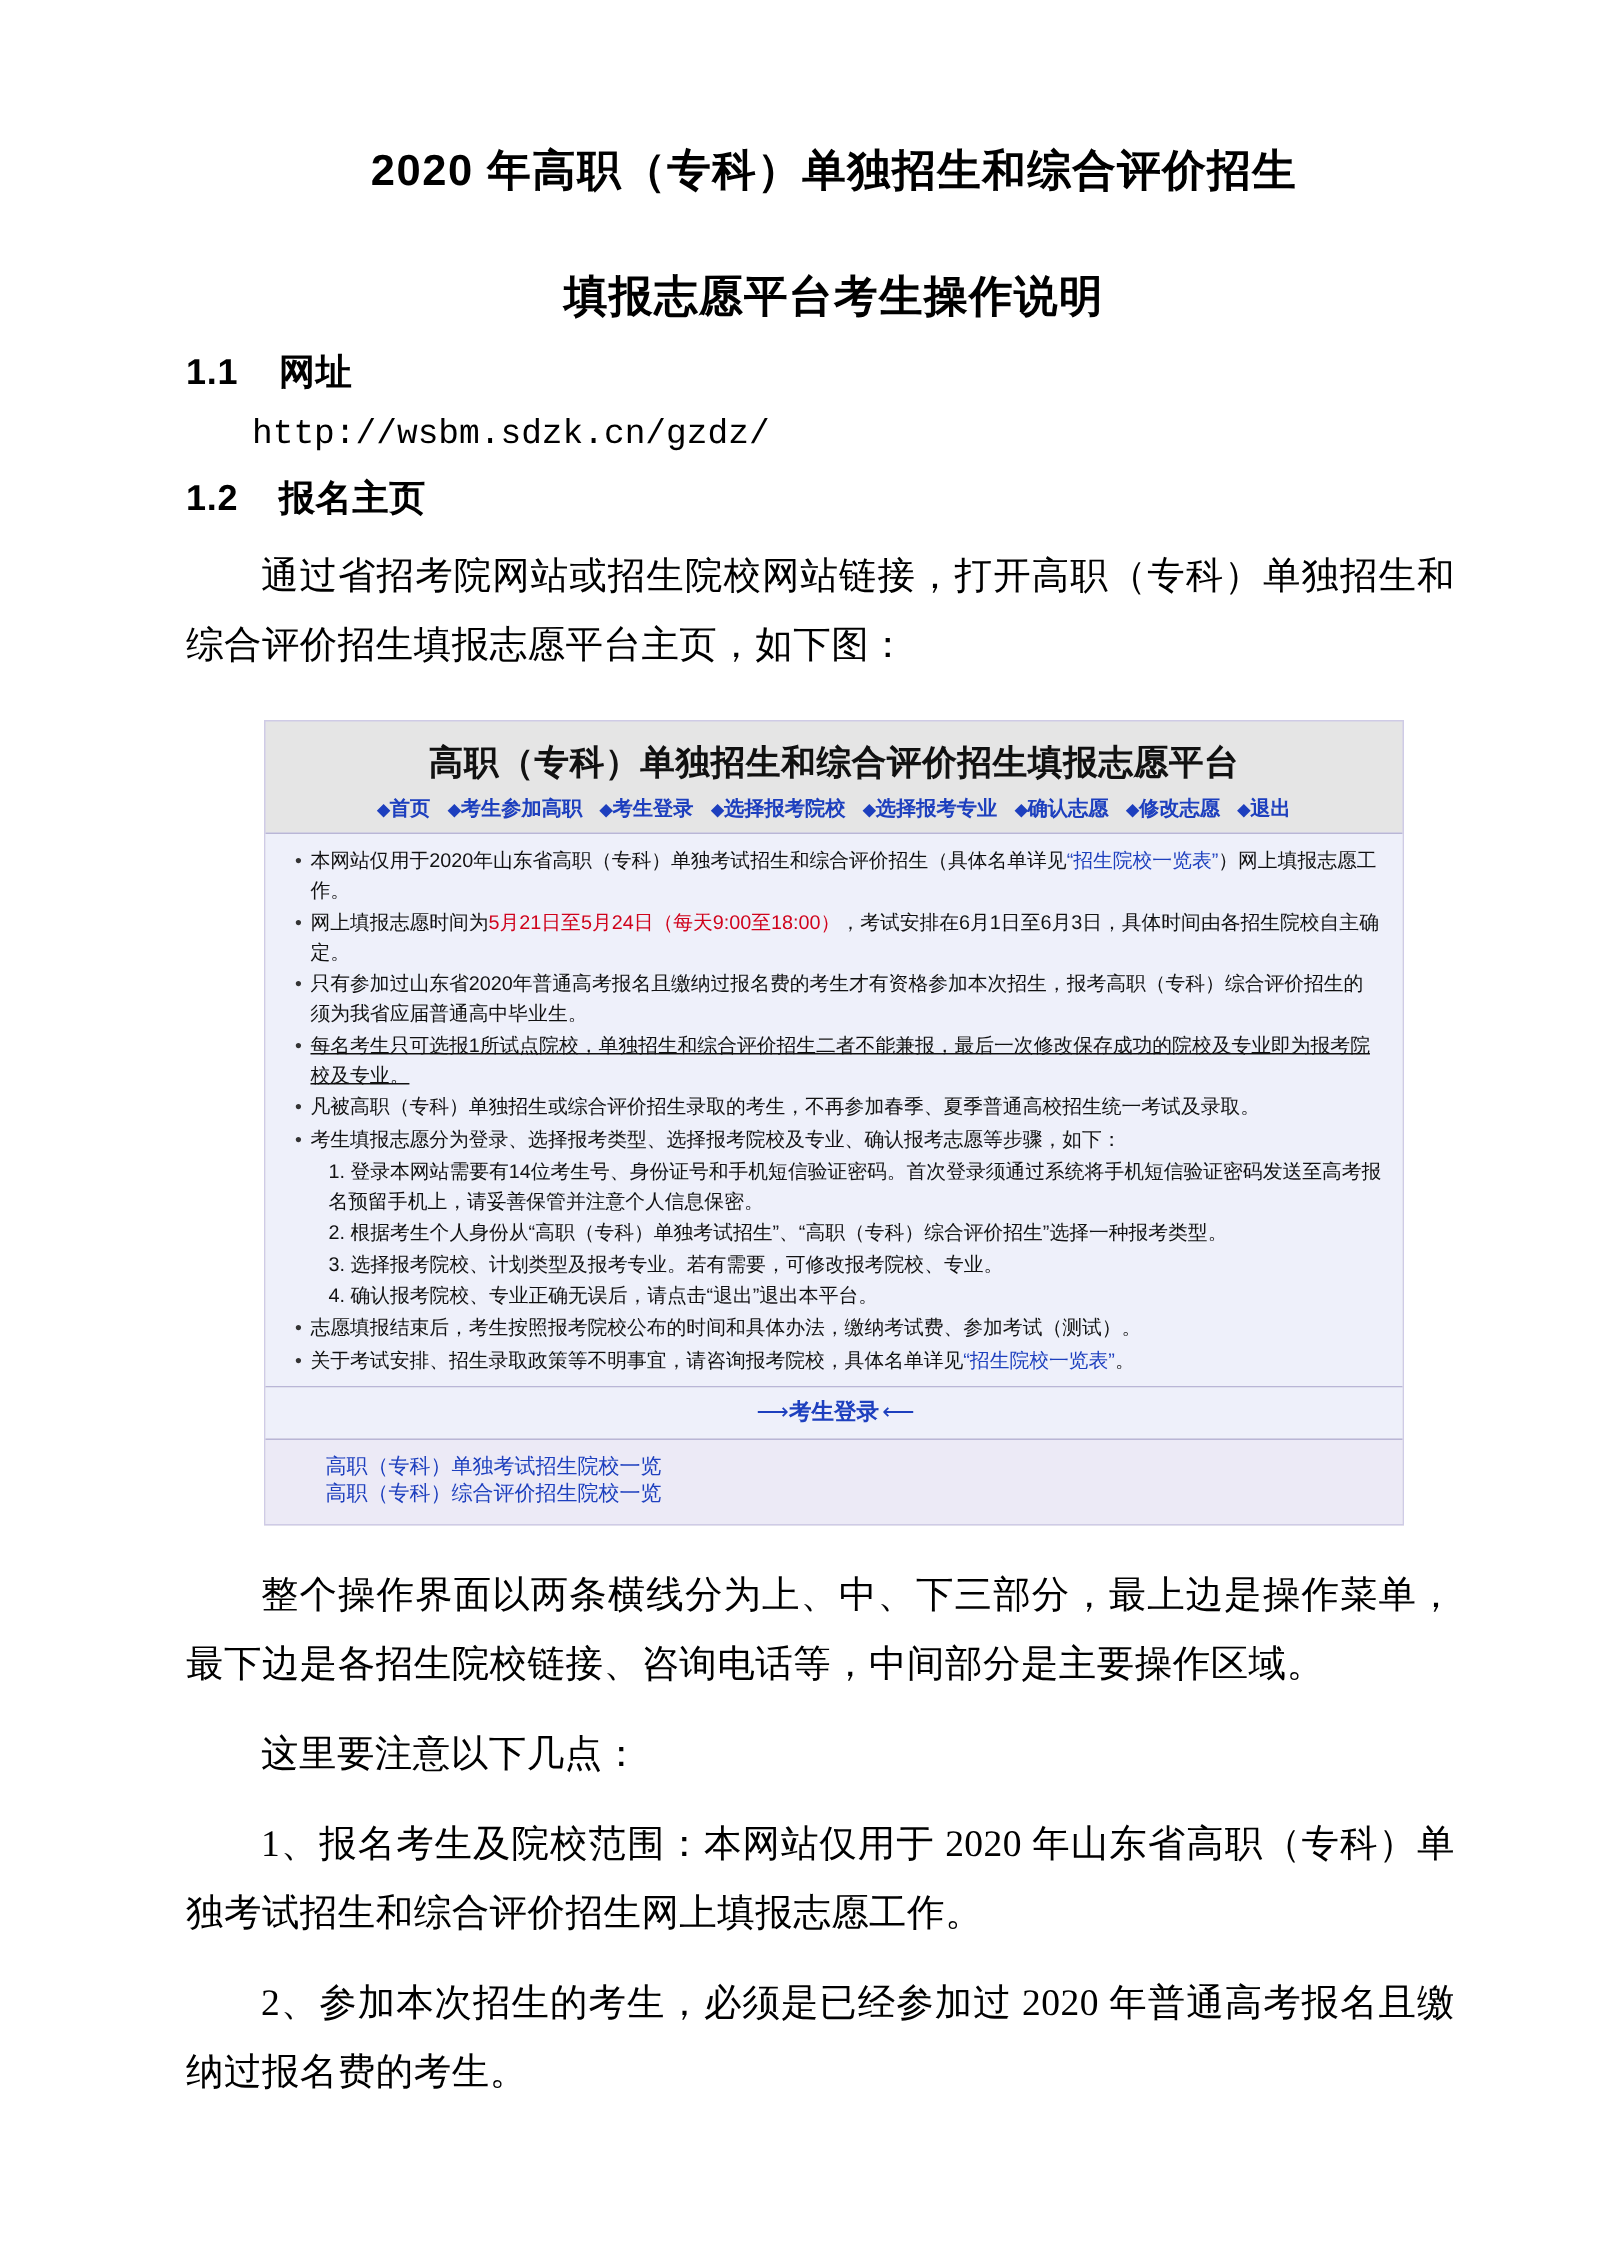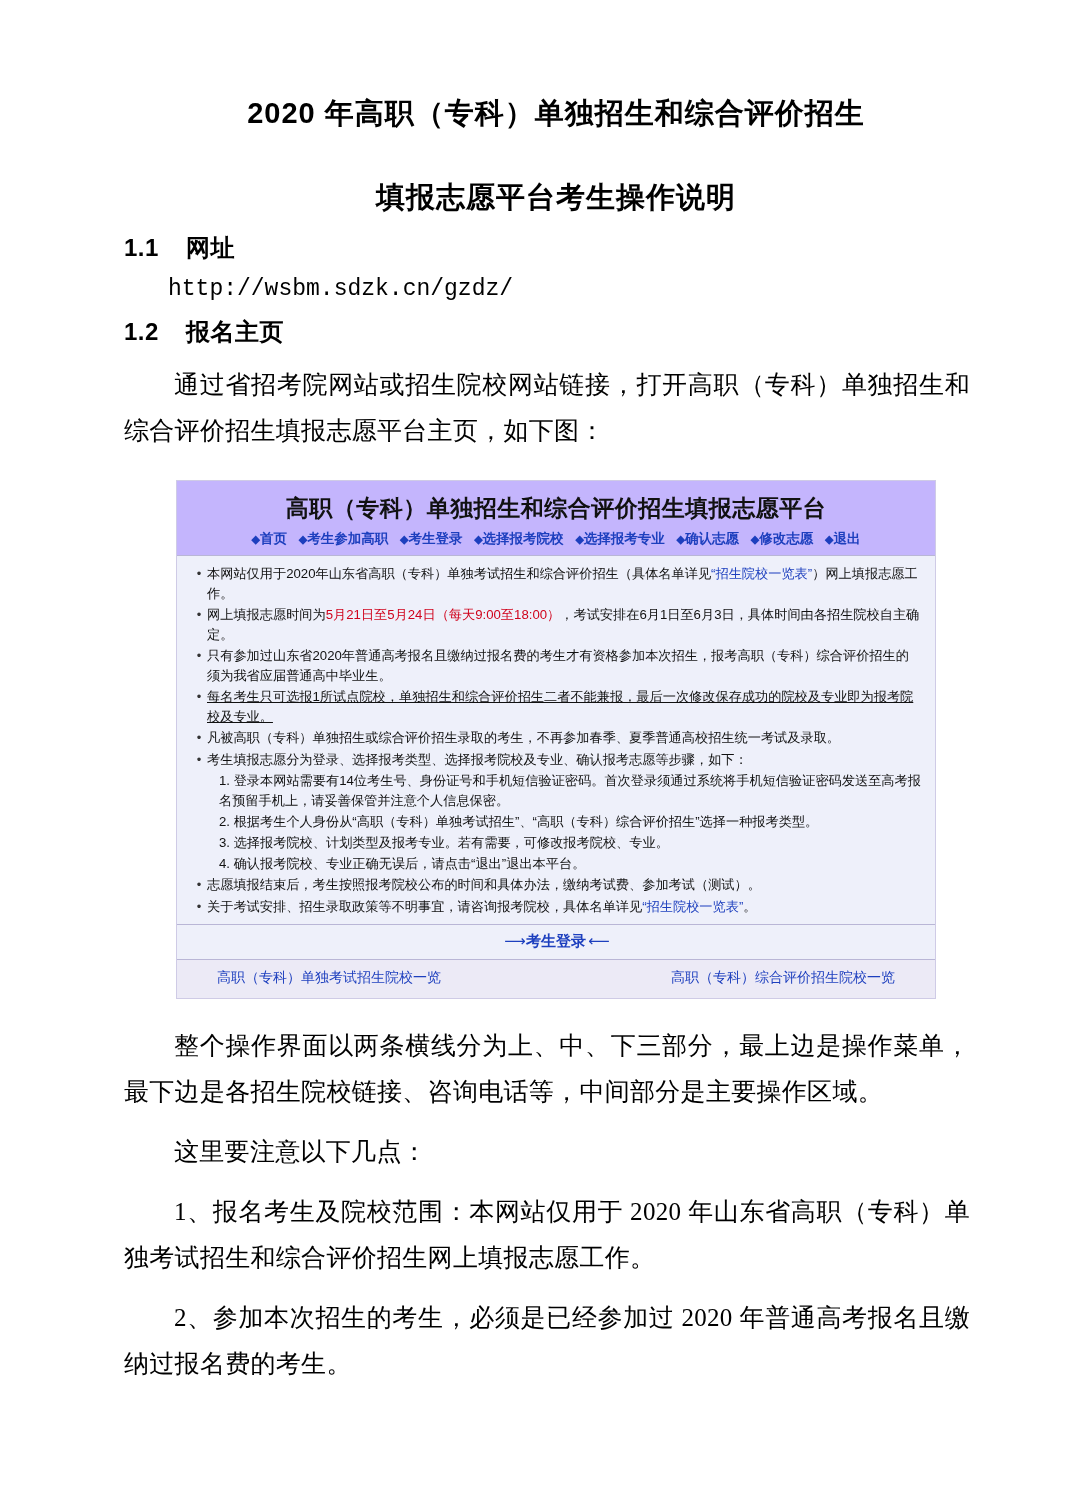--- a/index.html
+++ b/index.html
@@ -53,21 +53,21 @@
     margin:12px 0 0 152px;
     letter-spacing:0px;
   }
 
   .para { margin-top:14px; }
 
   
   .figure {
     width:760px;
     margin:26px auto 0 auto;
-    background:#c4b5fd;
+    background:#e5e5e5;
     border:1px solid #cfcbe6;
     box-sizing:border-box;
     font-family:"Liberation Sans", sans-serif;
     position:relative;
   }
   .fig-title {
     text-align:center;
     font-weight:bold;
     font-size:23px;
     color:#111111;
@@ -126,20 +126,21 @@
   .fig-login .arr { color:#1d3fbe; font-weight:normal; letter-spacing:-2px; }
 
   .fig-foot {
     display:flex;
     justify-content:space-between;
     border-top:1px solid #b9b6d6;
     padding:9px 40px 11px 40px;
     font-size:14px;
     color:#1d3fbe;
     background:#eceaf6;
+    flex-direction:column;
   }
 
   .after-fig { margin-top:24px; }
 </style>
 </head>
 <body>
 
 <div class="page">
 
   <div class="doc-title title-1">2020 年高职（专科）单独招生和综合评价招生</div>

